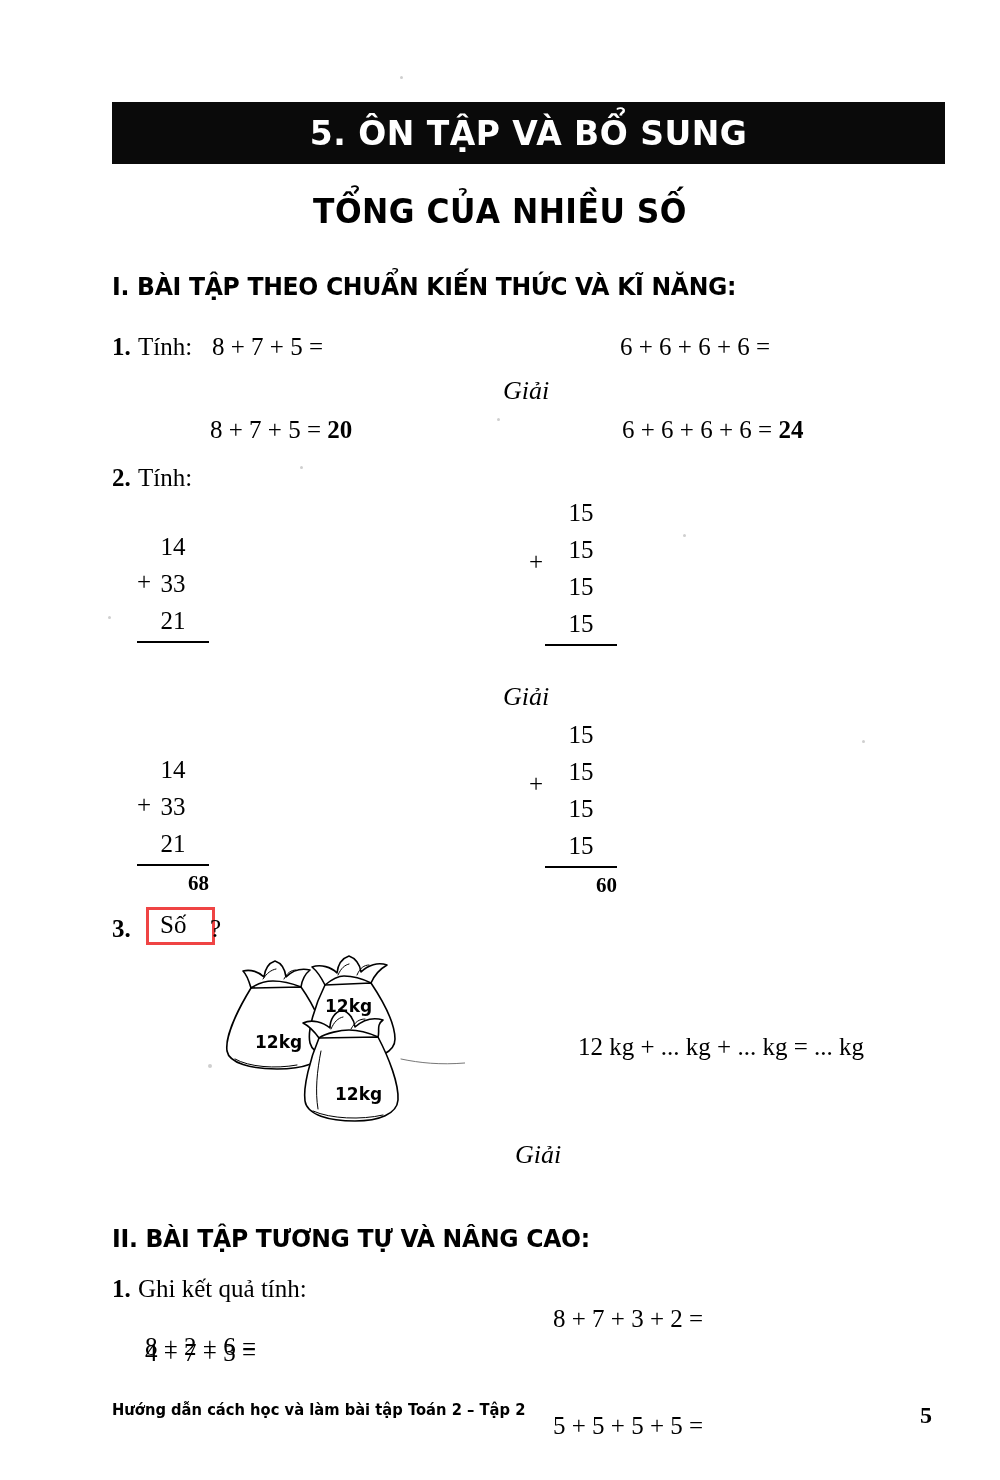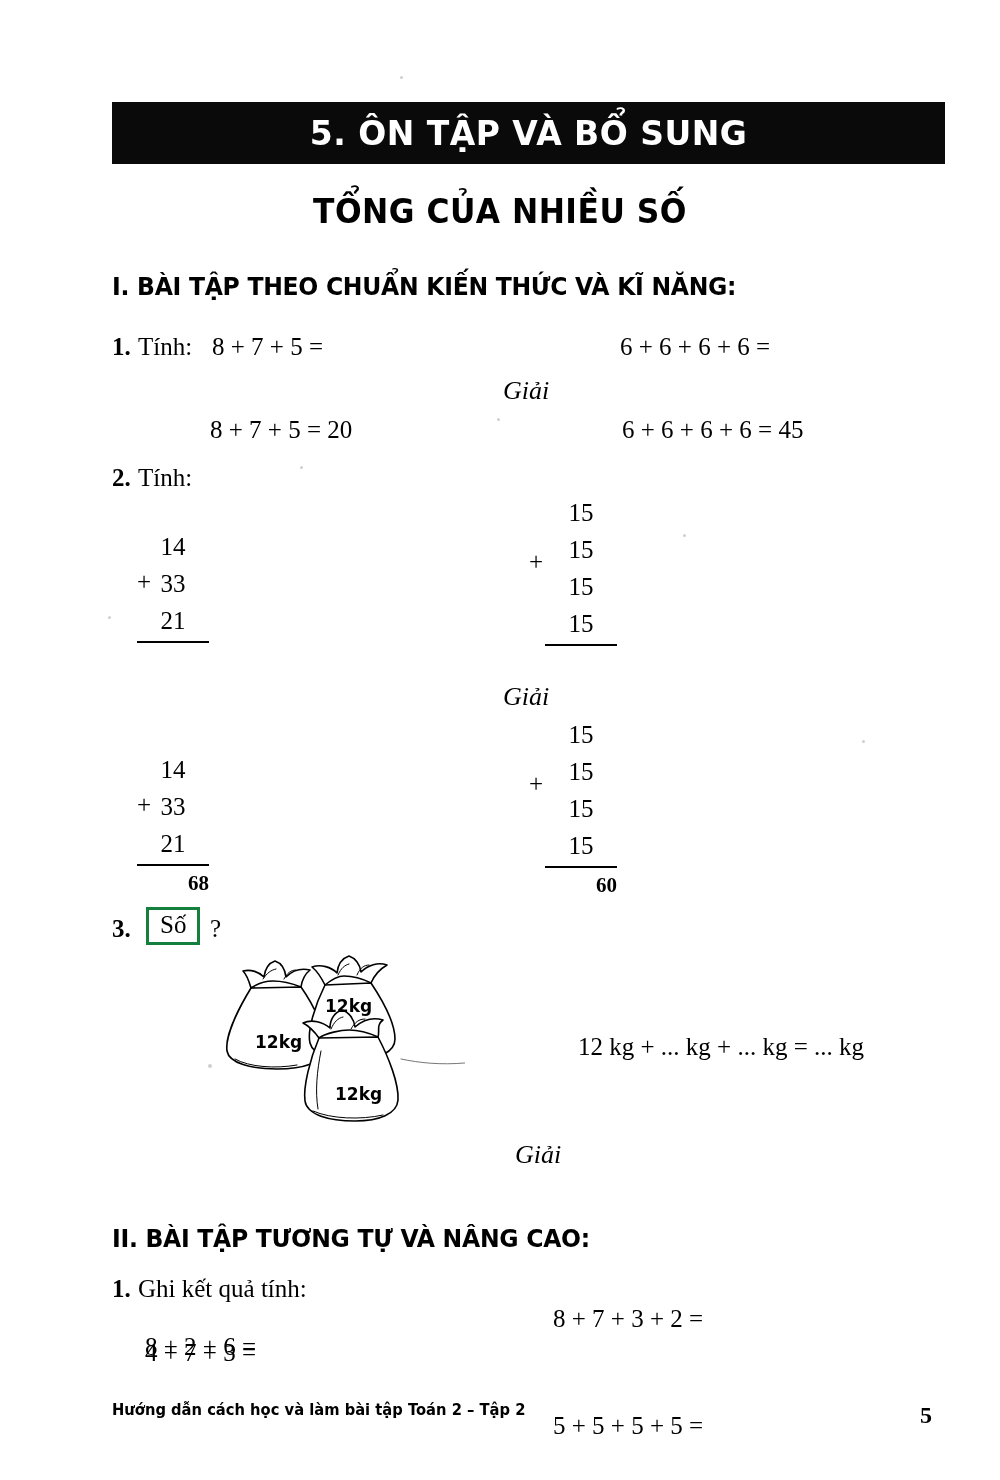--- a/index.html
+++ b/index.html
@@ -74,21 +74,21 @@
   #heading-1 { left: 112px; top: 258px; }
   #heading-2 { left: 112px; top: 1210px; }
 
   
   .t {
     position: absolute;
     font-size: 25px;
     white-space: nowrap;
     line-height: 1;
   }
-  .b { font-weight: 400; }
+  .b { font-weight: 700; }
   .giai {
     position: absolute;
     font-style: italic;
     font-weight: 400;
     font-size: 26px;
     white-space: nowrap;
   }
 
   
   #ex1-num      { left: 112px;  top: 320px; font-weight: 700; }
@@ -142,22 +142,22 @@
   #vsum-c .plus { left: 0px;  top: 41px; }
   #vsum-b .plus { left: -16px; top: 55px; }
   #vsum-d .plus { left: -16px; top: 55px; }
 
   
   #ex3-num { left: 112px; top: 902px; font-weight: 700; }
   .so-box {
     position: absolute;
     left: 146px;
     top: 893px;
-    border: 3px solid #15803d;
-    padding: 1px 11px 3px 11px;
+    border: 3px solid #ef4444;
+    padding: 1px 26px 3px 11px;
     font-size: 25px;
     line-height: 1.12;
   }
   #ex3-qmark { left: 210px; top: 902px; }
   #ex3-equation { left: 578px; top: 1020px; }
   #giai-3 { left: 515px; top: 1126px; }
   #ex3-answer { left: 145px; top: 1172px; }
 
   .bags {
     position: absolute;
@@ -218,21 +218,21 @@
   <div class="section-heading" id="heading-1">I. BÀI TẬP THEO CHUẨN KIẾN THỨC VÀ KĨ NĂNG:</div>
 
   <div class="t" id="ex1-num">1.</div>
   <div class="t" id="ex1-label">Tính:</div>
   <div class="t" id="ex1-q-left">8 + 7 + 5 =</div>
   <div class="t" id="ex1-q-right">6 + 6 + 6 + 6 =</div>
 
   <div class="giai" id="giai-1">Giải</div>
 
   <div class="t" id="ex1-a-left"><span>8 + 7 + 5 = </span><span class="b">20</span></div>
-  <div class="t" id="ex1-a-right"><span>6 + 6 + 6 + 6 = </span><span class="b">45</span></div>
+  <div class="t" id="ex1-a-right"><span>6 + 6 + 6 + 6 = </span><span class="b">24</span></div>
 
   <div class="t" id="ex2-num">2.</div>
   <div class="t" id="ex2-label">Tính:</div>
 
   <div class="vsum" id="vsum-a">
     <div class="plus">+</div>
     <div class="row">14</div>
     <div class="row">33</div>
     <div class="row">21</div>
     <div class="rule"></div>

